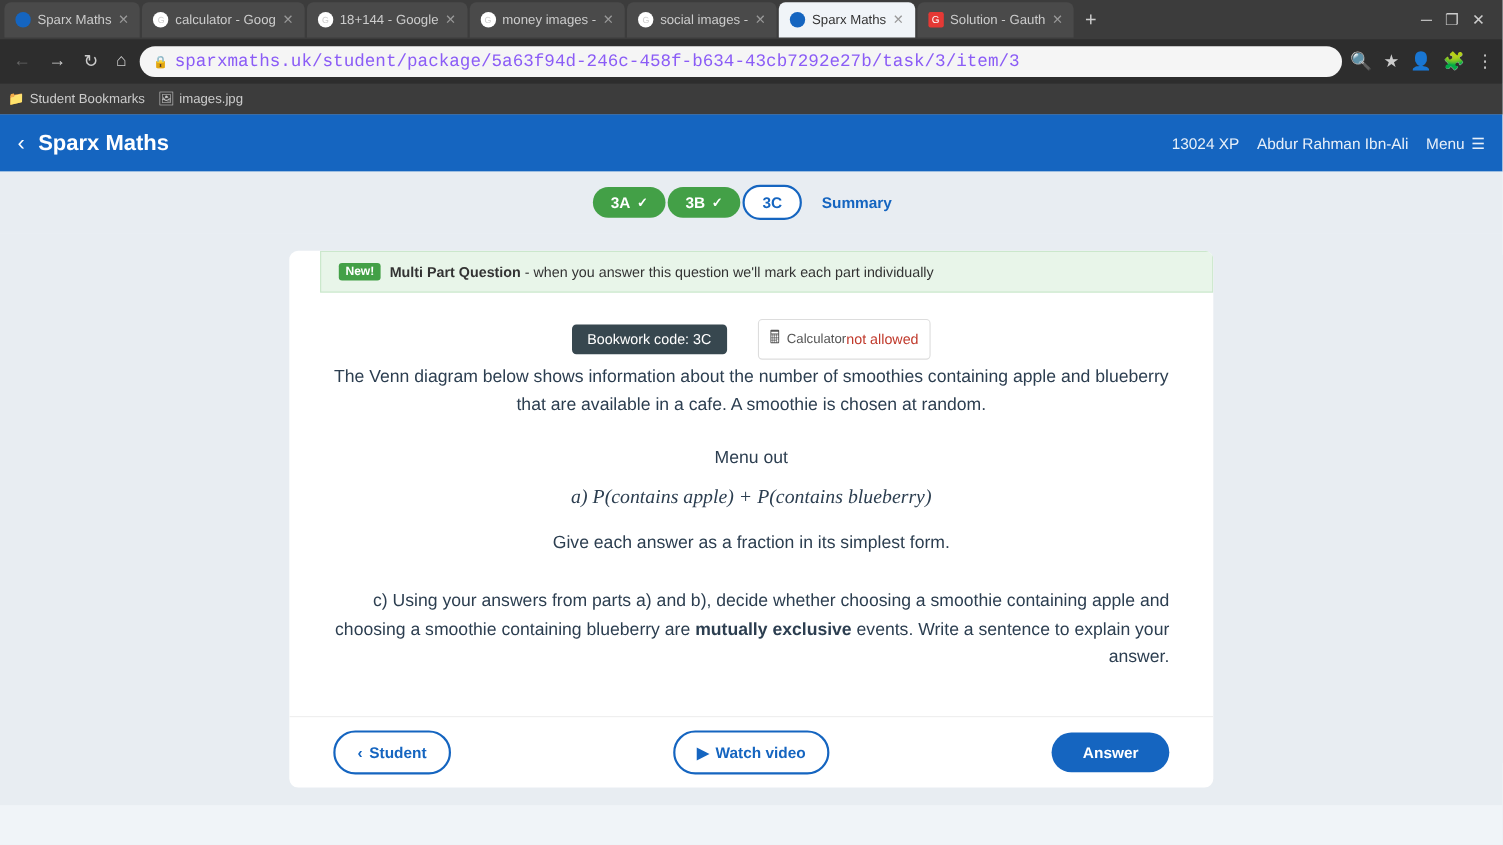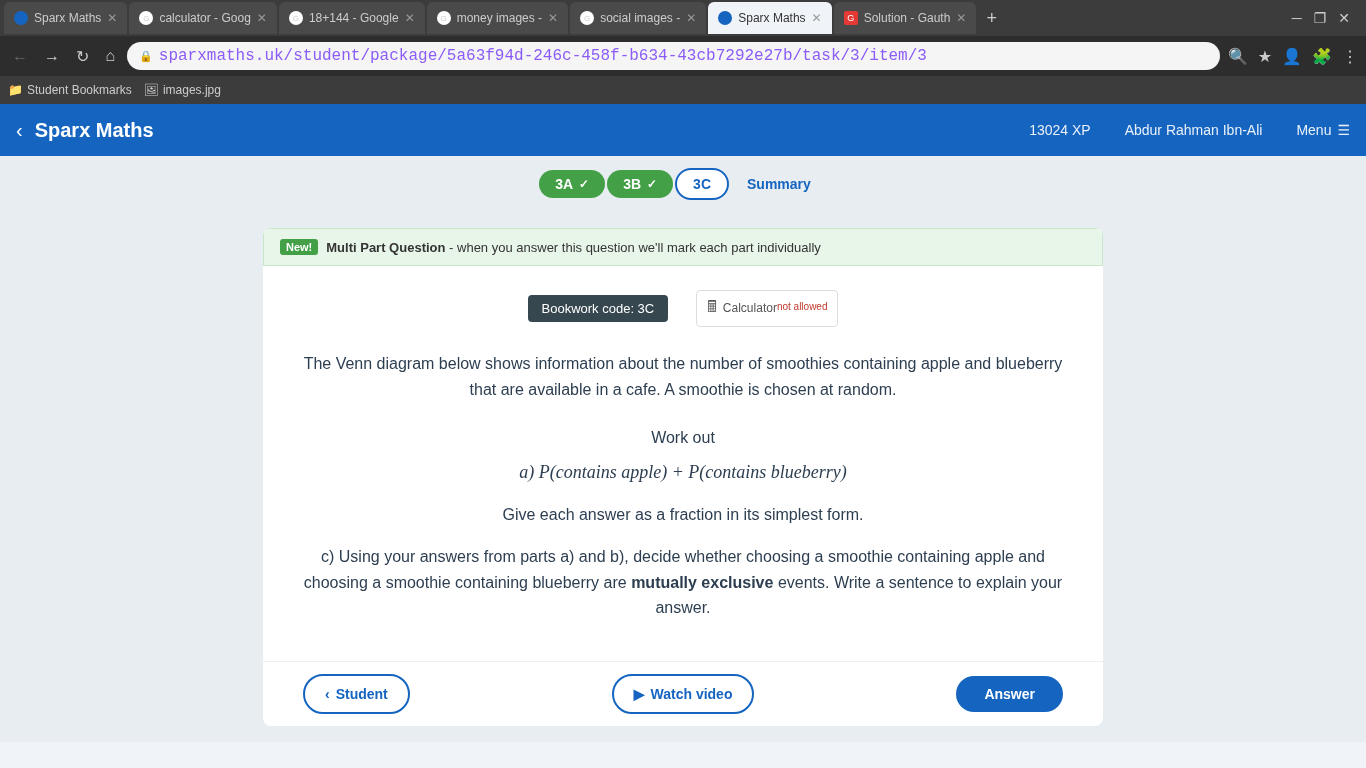--- a/index.html
+++ b/index.html
@@ -28,55 +28,55 @@
     .url-icons { display: flex; gap: 10px; margin-left: auto; }
     .url-icon { color: #ccc; font-size: 16px; cursor: pointer; }
 
     .bookmarks-bar { background: #3c3c3c; padding: 3px 8px; display: flex; align-items: center; gap: 12px; height: 28px; }
     .bookmark-item { color: #ccc; font-size: 12px; cursor: pointer; display: flex; align-items: center; gap: 4px; }
 
     
     .app-header { background: #1565c0; display: flex; align-items: center; padding: 0 16px; height: 52px; color: white; }
     .back-btn { color: white; font-size: 20px; cursor: pointer; margin-right: 12px; }
     .app-logo { font-size: 20px; font-weight: bold; color: white; flex: 1; }
-    .user-info { display: flex; align-items: center; gap: 34px; font-size: 14px; color: rgba(255,255,255,0.9); }
+    .user-info { display: flex; align-items: center; gap: 16px; font-size: 14px; color: rgba(255,255,255,0.9); }
     .menu-btn { display: flex; align-items: center; gap: 6px; cursor: pointer; }
 
     
     .task-nav { background: #e8edf2; display: flex; align-items: center; justify-content: center; padding: 12px 0; gap: 2px; }
     .task-tab { display: flex; align-items: center; gap: 6px; padding: 6px 16px; border-radius: 20px; font-size: 14px; font-weight: 600; cursor: pointer; }
     .task-tab.completed { background: #43a047; color: white; }
     .task-tab.active { background: white; color: #1565c0; border: 2px solid #1565c0; }
     .task-tab.summary { background: none; color: #1565c0; font-weight: 600; }
     .check-icon { font-size: 12px; }
 
     
     .main-content { background: #e8edf2; display: flex; justify-content: center; padding: 16px; }
     .question-card { background: white; border-radius: 8px; width: 840px; padding: 0; overflow: hidden; }
 
-    .multipart-banner { background: #e8f5e9; border: 1px solid #c8e6c9; padding: 10px 16px; display: flex; align-items: center; gap: 8px; font-size: 13px; color: #333; }
+    .multipart-banner { background: #e8f5e9; border: 1px solid #c8e6c9; padding: 10px 16px; display: flex; align-items: center; gap: 8px; font-size: 13px; color: #333; margin-left: 28px; }
     .new-badge { background: #43a047; color: white; font-size: 11px; font-weight: bold; padding: 2px 6px; border-radius: 3px; }
 
     .question-body { padding: 24px 40px; }
-    .bookwork-row { display: flex; align-items: center; justify-content: center; gap: 28px; margin-bottom: 24px; }
+    .bookwork-row { display: flex; align-items: center; justify-content: center; gap: 28px; margin-bottom: 3px; }
     .bookwork-code { background: #37474f; color: white; padding: 6px 14px; border-radius: 4px; font-size: 13px; }
     .calculator-info { display: flex; align-items: center; gap: 6px; font-size: 13px; color: #555; border: 1px solid #ddd; border-radius: 4px; padding: 4px 10px; }
 
     .question-text { text-align: center; font-size: 16px; color: #2c3e50; line-height: 1.6; margin-bottom: 20px; }
     .math-display { text-align: center; font-size: 18px; color: #2c3e50; line-height: 2; margin-bottom: 16px; font-family: 'Times New Roman', serif; font-style: italic; }
     .math-part { display: block; }
 
     .bottom-row { display: flex; align-items: center; justify-content: space-between; padding: 12px 40px; border-top: 1px solid #eee; margin-top: 16px; }
     .prev-btn { border: 2px solid #1565c0; color: #1565c0; background: white; padding: 10px 20px; border-radius: 25px; font-size: 14px; font-weight: 600; cursor: pointer; display: flex; align-items: center; gap: 6px; }
     .watch-btn { border: 2px solid #1565c0; color: #1565c0; background: white; padding: 10px 20px; border-radius: 25px; font-size: 14px; font-weight: 600; cursor: pointer; display: flex; align-items: center; gap: 6px; }
     .answer-btn { background: #1565c0; color: white; border: none; padding: 10px 28px; border-radius: 25px; font-size: 14px; font-weight: 600; cursor: pointer; }
 
     .mutually-exclusive { font-weight: bold; }
-    .give-answer { text-align: center; font-size: 16px; color: #2c3e50; margin-bottom: 20px; }
-    .part-c { text-align: center; font-size: 16px; color: #2c3e50; line-height: 1.6; }
+    .give-answer { text-align: center; font-size: 16px; color: #2c3e50; margin-bottom: 31px; }
+    .part-c { text-align: right; font-size: 16px; color: #2c3e50; line-height: 1.6; }
   </style>
 </head>
 <body>
 
 <div class="browser-chrome">
 
   <div class="tab-bar">
     <div class="tab">
       <div class="tab-favicon sparx"></div>
       <span>Sparx Maths</span>
@@ -189,29 +189,29 @@
     </div>
 
     <div class="question-body">
 
       <div class="bookwork-row">
         <span class="bookwork-code">Bookwork code: 3C</span>
         <div class="calculator-info">
           <span style="font-size:16px;">🖩</span>
           <span style="display:flex;flex-direction:row;font-size:12px;line-height:1.2;">
             <span>Calculator</span>
-            <span style="color:#c0392b;font-size:10px;">not allowed</span>
+            <span style="color:#c0392b;font-size:13px;">not allowed</span>
           </span>
         </div>
       </div>
 
       <div class="question-text">The Venn diagram below shows information about the number of smoothies containing apple and blueberry that are available in a cafe. A smoothie is chosen at random.</div>
 
       <div class="math-display">
-        <span class="math-part" style="font-style:normal;font-family:Arial,sans-serif;font-size:16px;">Work out</span>
+        <span class="math-part" style="font-style:normal;font-family:Arial,sans-serif;font-size:16px;">Menu out</span>
         <span class="math-part">a) <em>P</em>(contains apple) + <em>P</em>(contains blueberry)</span>
       </div>
 
       <div class="give-answer">Give each answer as a fraction in its simplest form.</div>
 
       <div class="part-c">
         <span>c) Using your answers from parts a) and b), decide whether choosing a smoothie containing apple and choosing a smoothie containing blueberry are</span>
         <strong class="mutually-exclusive">mutually exclusive</strong>
         <span>events. Write a sentence to explain your answer.</span>
       </div>

